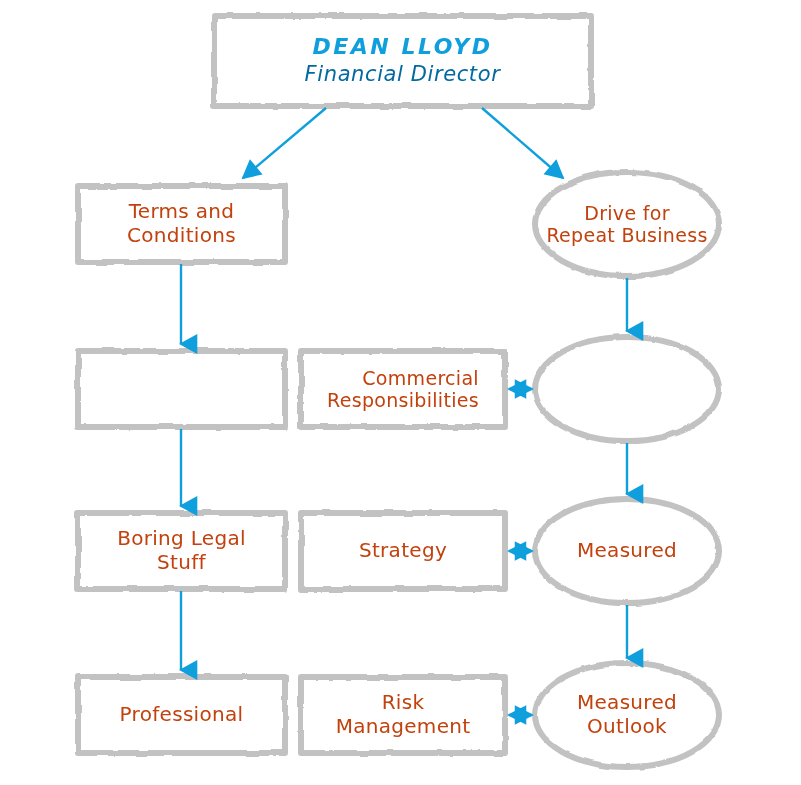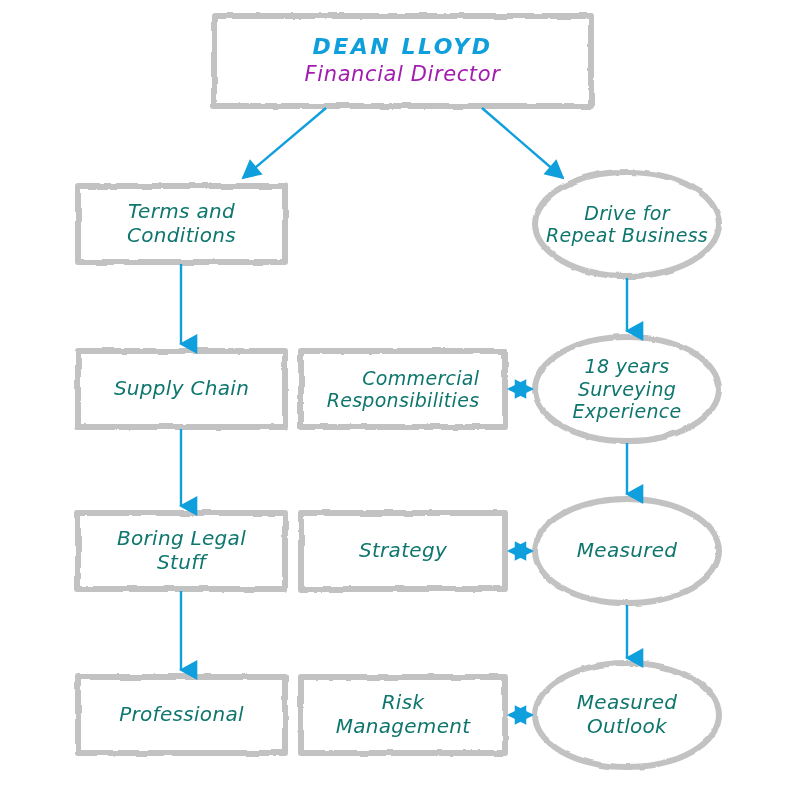--- a/index.html
+++ b/index.html
@@ -32,41 +32,40 @@
   .node {
     position: absolute;
     display: flex;
     align-items: center;
     justify-content: center;
     text-align: center;
     box-sizing: border-box;
   }
   .node-label {
     font-family: "DejaVu Sans", sans-serif;
-    font-style: italic;
-    color: #0f766e;
+    color: #c2410c;
     line-height: 1.18;
     white-space: pre-line;
     letter-spacing: 0.3px;
     font-weight: 400;
   }
   .title-name {
     font-family: "DejaVu Sans", sans-serif;
     font-style: italic;
     font-weight: bold;
     color: #0e9fdc;
     font-size: 22px;
     letter-spacing: 2.5px;
     line-height: 1.1;
     display: block;
   }
   .title-role {
     font-family: "DejaVu Sans", sans-serif;
     font-style: italic;
-    color: #a21caf;
+    color: #0369a1;
     font-size: 21px;
     letter-spacing: 0.6px;
     line-height: 1.2;
     display: block;
     margin-top: 3px;
   }
   .title-stack {
     display: flex;
     flex-direction: column;
     align-items: center;
@@ -144,23 +143,20 @@
       <span class="title-name">DEAN LLOYD</span>
       <span class="title-role">Financial Director</span>
     </div>
   </div>
 
   <div class="node" style="left:78px;top:186px;width:207px;height:76px;">
     <span class="node-label sz-18">Terms and
 Conditions</span>
   </div>
 
-  <div class="node" style="left:78px;top:351px;width:207px;height:76px;">
-    <span class="node-label sz-18">Supply Chain</span>
-  </div>
 
   <div class="node" style="left:78px;top:513px;width:207px;height:76px;">
     <span class="node-label sz-18">Boring Legal
 Stuff</span>
   </div>
 
   <div class="node" style="left:78px;top:677px;width:207px;height:76px;">
     <span class="node-label sz-18">Professional</span>
   </div>
 
@@ -176,25 +172,20 @@
   <div class="node" style="left:301px;top:677px;width:204px;height:76px;">
     <span class="node-label sz-18">Risk
 Management</span>
   </div>
 
   <div class="node" style="left:535px;top:172px;width:184px;height:104px;">
     <span class="node-label sz-17">Drive for
 Repeat Business</span>
   </div>
 
-  <div class="node" style="left:535px;top:337px;width:184px;height:104px;">
-    <span class="node-label sz-17">18 years
-Surveying
-Experience</span>
-  </div>
 
   <div class="node" style="left:535px;top:499px;width:184px;height:104px;">
     <span class="node-label sz-18">Measured</span>
   </div>
 
   <div class="node" style="left:535px;top:663px;width:184px;height:104px;">
     <span class="node-label sz-18">Measured
 Outlook</span>
   </div>
 

